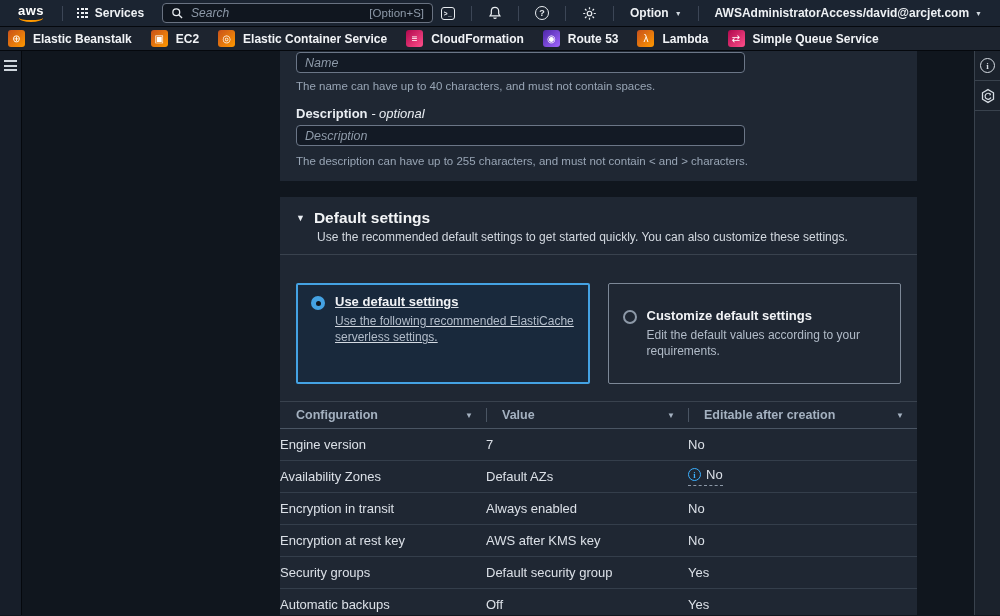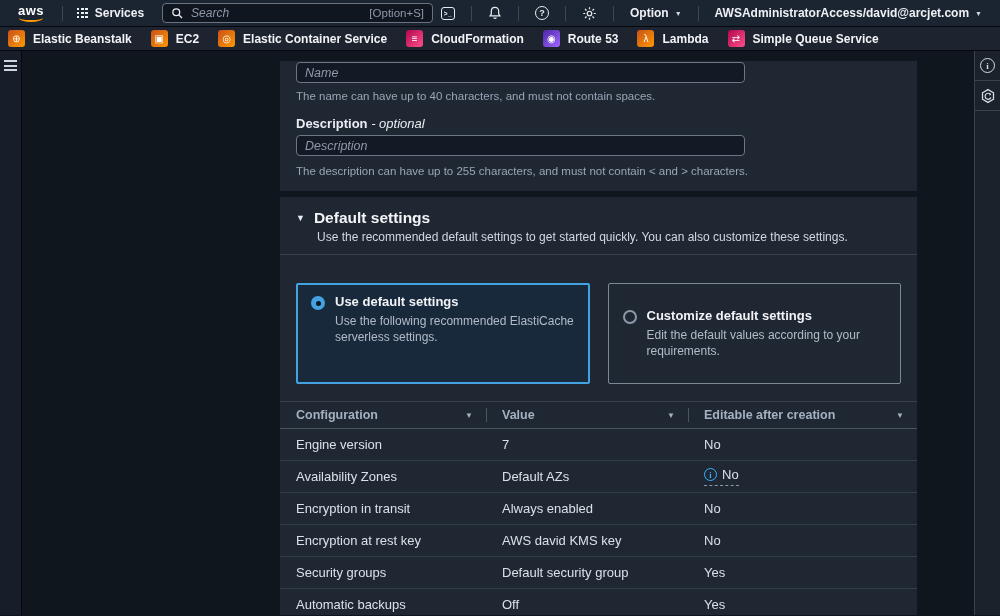--- a/index.html
+++ b/index.html
@@ -67,21 +67,21 @@
   .content { flex:1; position:relative; background:#10161e; overflow:hidden; }
   .right-rail { width:26px; background:#1b222c; border-left:1px solid #39424d; }
   .rail-btn { height:30px; display:flex; align-items:center; justify-content:center;
     border-bottom:1px solid #39424d; cursor:pointer; }
   .info-circle { width:15px; height:15px; border:1.5px solid #d7dde4; border-radius:50%;
     color:#d7dde4; font-size:9px; font-weight:bold; font-family:"Liberation Serif",serif;
     display:flex; align-items:center; justify-content:center; }
 
   
   .panel { position:absolute; left:258px; width:637px; background:#1f2733; }
-  .panel-form { top:10px; height:130px;padding-left:36px; }
+  .panel-form { top:0; height:130px;padding-left:36px; }
   .field-input {
     position:absolute; left:16px; width:449px; height:21px;
     background:#131a25; border:1px solid #6b7687; border-radius:4px;
     color:#e8ecf1; font-size:12.5px; padding:0 8px; outline:none;
     font-family:"Liberation Sans",sans-serif;
   }
   .field-input::placeholder { color:#8d99a8; font-style:italic; }
   #name-input { top:1px; }
   #desc-input { top:74px; }
   .help-text { position:absolute; left:16px; font-size:11.5px; color:#98a5b5; }
@@ -93,37 +93,37 @@
   .panel-settings { top:146px; height:470px; }
   .section-header { padding:12px 16px 10px; border-bottom:1px solid #39424e; }
   .section-title-row { display:flex; align-items:center; gap:9px; }
   .tri { font-size:9px; color:#e9edf2; cursor:pointer; }
   .section-title { font-size:15.5px; font-weight:bold; color:#f2f4f6; }
   .section-desc { margin:3px 0 0 21px; font-size:12px; color:#d3d9e0; }
 
   .cards { margin:28px 16px 0; display:flex; gap:18px; }
   .card { flex:1; border:1px solid #7d8897; border-radius:2px; padding:24px 14px; min-height:62px;
     display:flex; gap:10px; cursor:pointer; background:transparent; }
-  .card.selected { border:2px solid #44a2e3; background:#19293c; padding:9px 13px; }
+  .card.selected { border:2px solid #44a2e3; background:#19293c; padding:9px 13px;text-decoration:underline; }
   .radio { width:14px; height:14px; border:2px solid #8d99a8; border-radius:50%; flex:0 0 auto; margin-top:2px;
     display:flex; align-items:center; justify-content:center; background:transparent; }
   .radio.on { border:none; background:#44a2e3; }
   .radio.on .dot { width:5px; height:5px; border-radius:50%; background:#10161e; }
   .card-title { font-size:13px; font-weight:bold; color:#f1f3f6; }
   .card-desc { margin-top:4px; font-size:12px; color:#b2bcc9; line-height:1.35; }
 
   .table { margin-top:17px; }
   .thead { display:flex; height:28px; align-items:center; border-top:1px solid #39424e;
     border-bottom:1px solid #4a5563; color:#a4b1c0; font-weight:bold; font-size:12.5px; }
   .hcell { display:flex; align-items:center; height:100%; position:relative; padding-left:16px; }
   .hcell + .hcell::before { content:""; position:absolute; left:0; top:6px; bottom:6px; width:1px; background:#4a5563; }
   .c1 { width:206px; } .c2 { width:202px; } .c3 { width:229px; }
   .filter-tri { margin-left:auto; margin-right:13px; font-size:8px; color:#a4b1c0; cursor:pointer; }
   .trow { display:flex; height:32px; align-items:center; border-bottom:1px solid #343e4b; font-size:13px; color:#dbe0e7; }
-  .cell { padding-left:16px; display:flex; align-items:center; }
+  .cell { display:flex; align-items:center; }
   .info-wrap { display:inline-flex; align-items:center; gap:5px;
     border-bottom:1px dashed #8d99a8; padding-bottom:3px; cursor:pointer; }
   .info-i { width:13px; height:13px; border:1.4px solid #3bb0ff; border-radius:50%; color:#3bb0ff;
     font-size:8.5px; font-weight:bold; font-family:"Liberation Serif",serif;
     display:flex; align-items:center; justify-content:center; }
 
   svg { display:block; }
 </style>
 </head>
 <body>
@@ -335,21 +335,21 @@
     <div class="cell c1">Encryption in transit</div>
     <div class="cell c2">Always enabled</div>
     <div class="cell c3">
 
       <span class="plain-text">No</span>
     </div>
   </div>
 
   <div class="trow">
     <div class="cell c1">Encryption at rest key</div>
-    <div class="cell c2">AWS david KMS key</div>
+    <div class="cell c2">AWS after KMS key</div>
     <div class="cell c3">
 
       <span class="plain-text">No</span>
     </div>
   </div>
 
   <div class="trow">
     <div class="cell c1">Security groups</div>
     <div class="cell c2">Default security group</div>
     <div class="cell c3">

